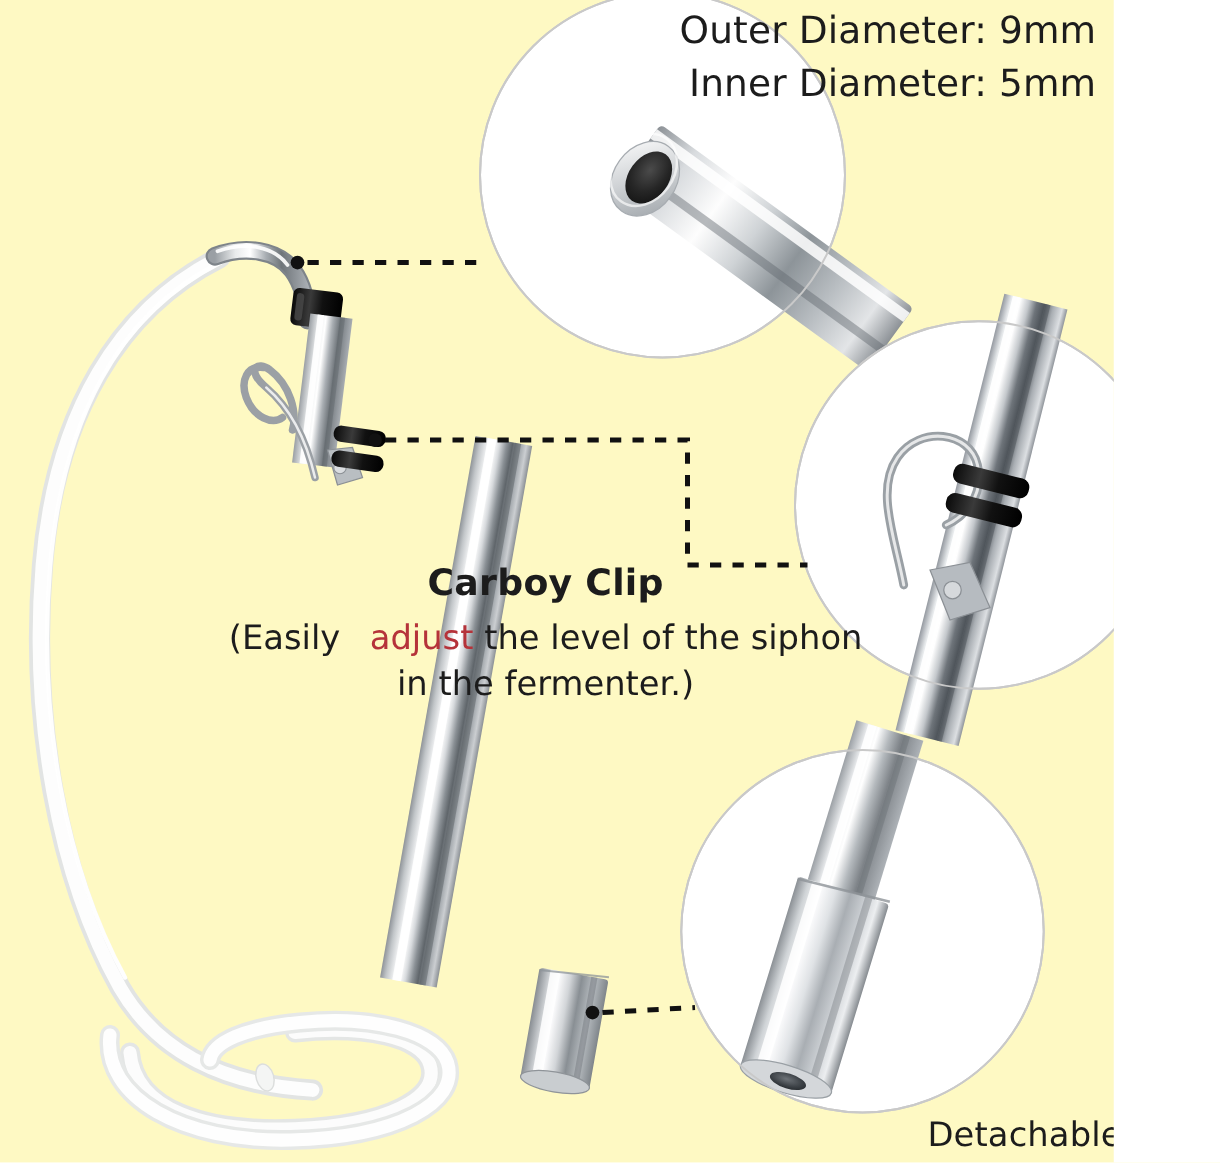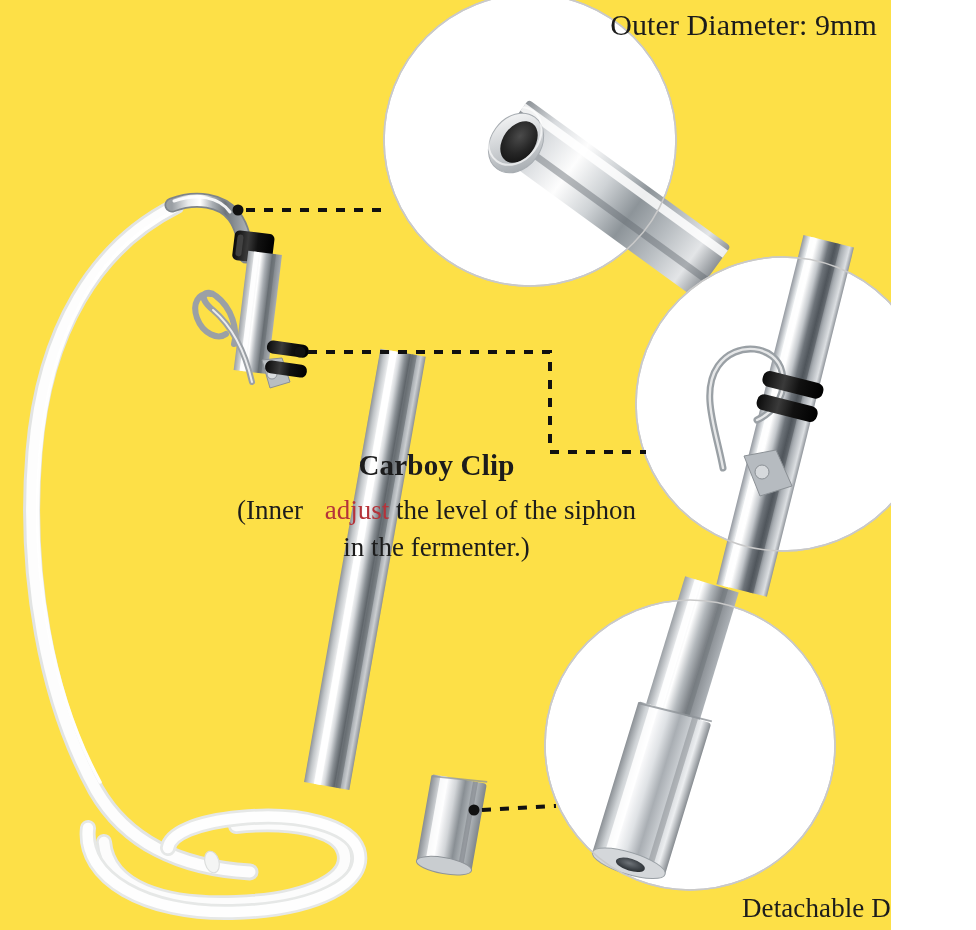--- a/index.html
+++ b/index.html
@@ -3,23 +3,22 @@
 <meta charset="utf-8">
 <style>
   html,body{margin:0;padding:0;background:#fff;}
   body{
     font-family:"DejaVu Sans","Liberation Sans",sans-serif;
     -webkit-font-smoothing:antialiased;
   }
   #stage{
     position:relative;
     width:891px;height:930px;
-    background:#fde047;
+    background:#fef9c3;
     overflow:hidden;
-    font-family:Liberation Serif, serif;
   }
   #art{position:absolute;left:0;top:0;width:976px;height:930px;}
 
   
   .txt{position:absolute;color:#1c1c1c;white-space:nowrap;}
 
   #dim-block{
     right:14px;top:4px;text-align:right;
     font-size:30px;line-height:1.42;letter-spacing:.1px;
   }
@@ -285,24 +284,25 @@
     </g>
 
     <g>
       <circle cx="474" cy="810" r="5.5" fill="#111111"></circle>
       <path d="M482 810 L556 806" stroke="#111111" stroke-width="4" stroke-dasharray="9 9" stroke-linecap="butt" fill="none"></path>
     </g>
   </svg>
 
   <div class="txt" id="dim-block">
     <div>Outer Diameter: 9mm</div>
+    <div>Inner Diameter: 5mm</div>
   </div>
 
   <div class="txt" id="clip-title">Carboy Clip</div>
 
   <div class="txt" id="clip-sub">
-    <span class="l"><span>(Inner </span><span class="hl">adjust</span><span> the level of the siphon</span></span>
+    <span class="l"><span>(Easily </span><span class="hl">adjust</span><span> the level of the siphon</span></span>
     <span class="l">in the fermenter.)</span>
   </div>
 
   <div class="txt" id="detach">Detachable Design</div>
 
 </div>
 
 </body></html>

